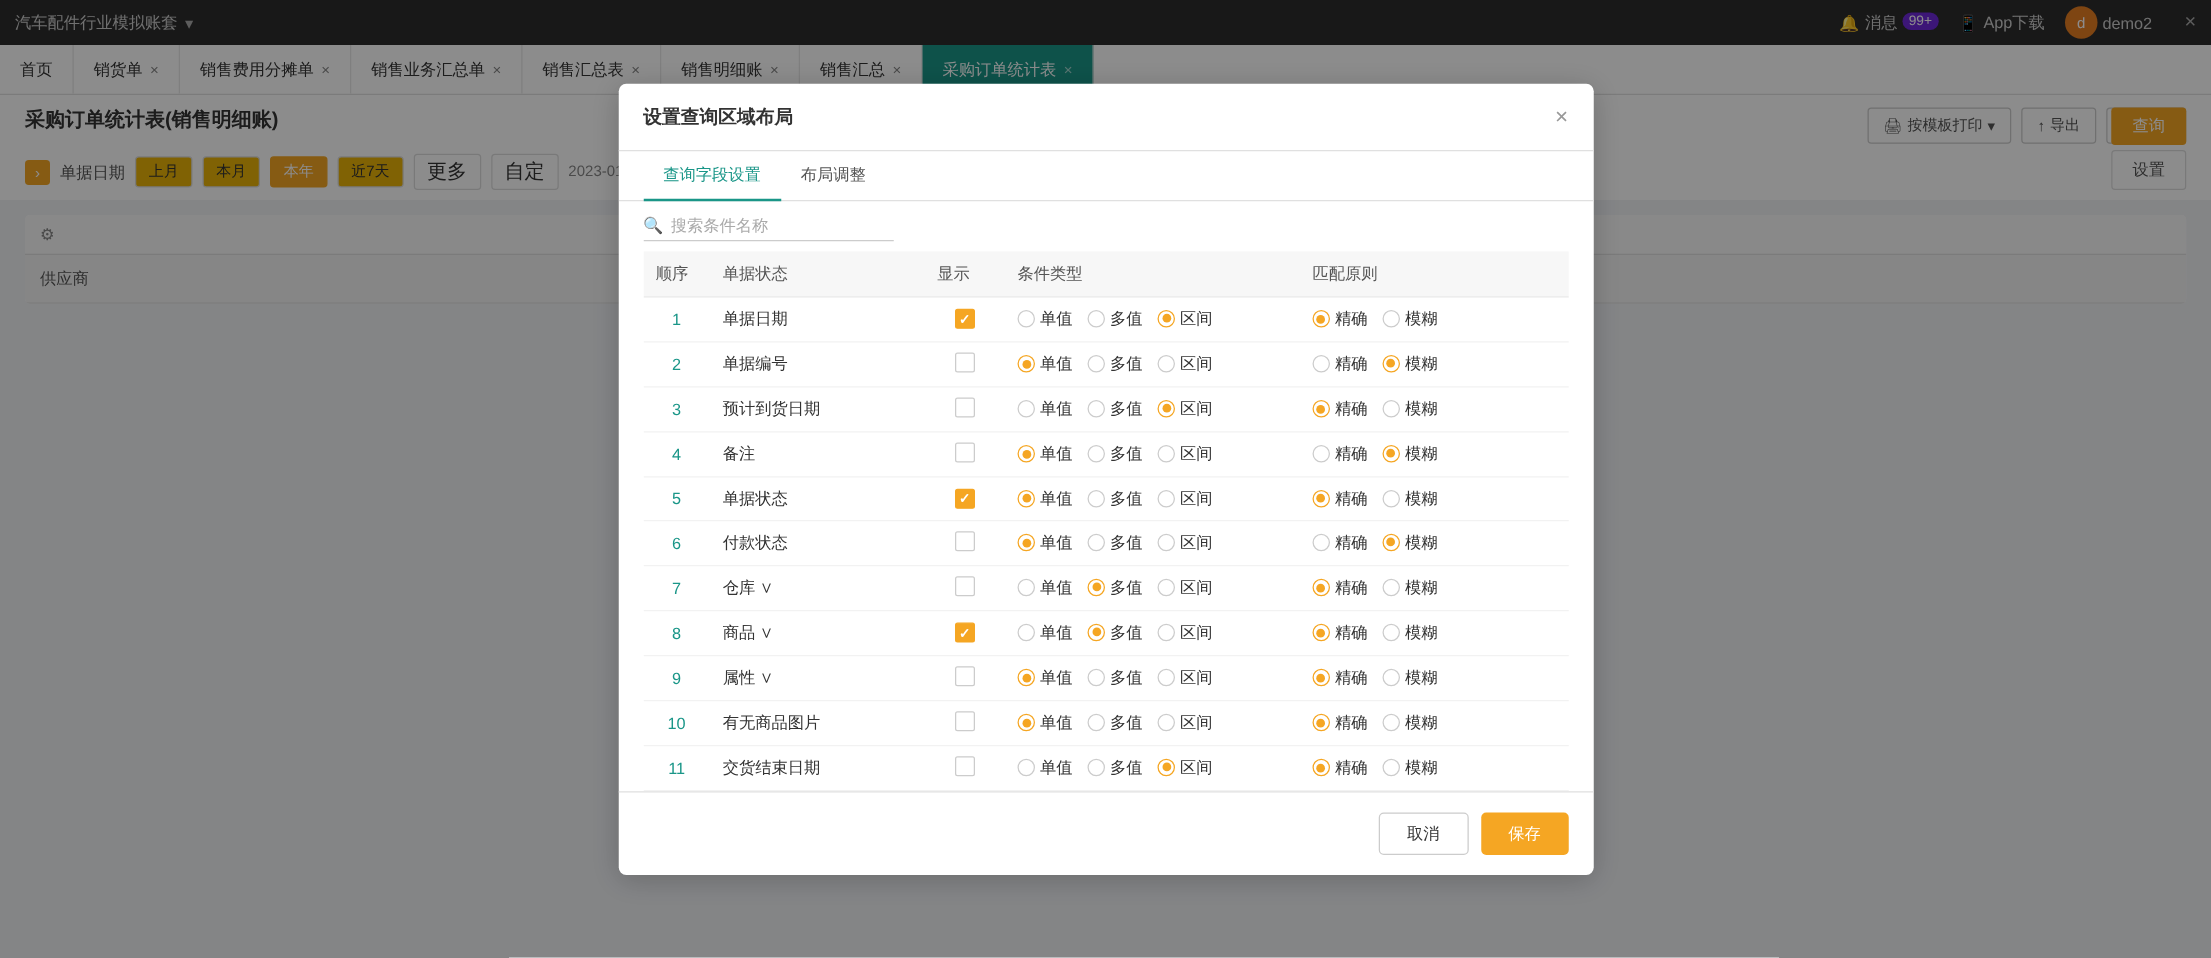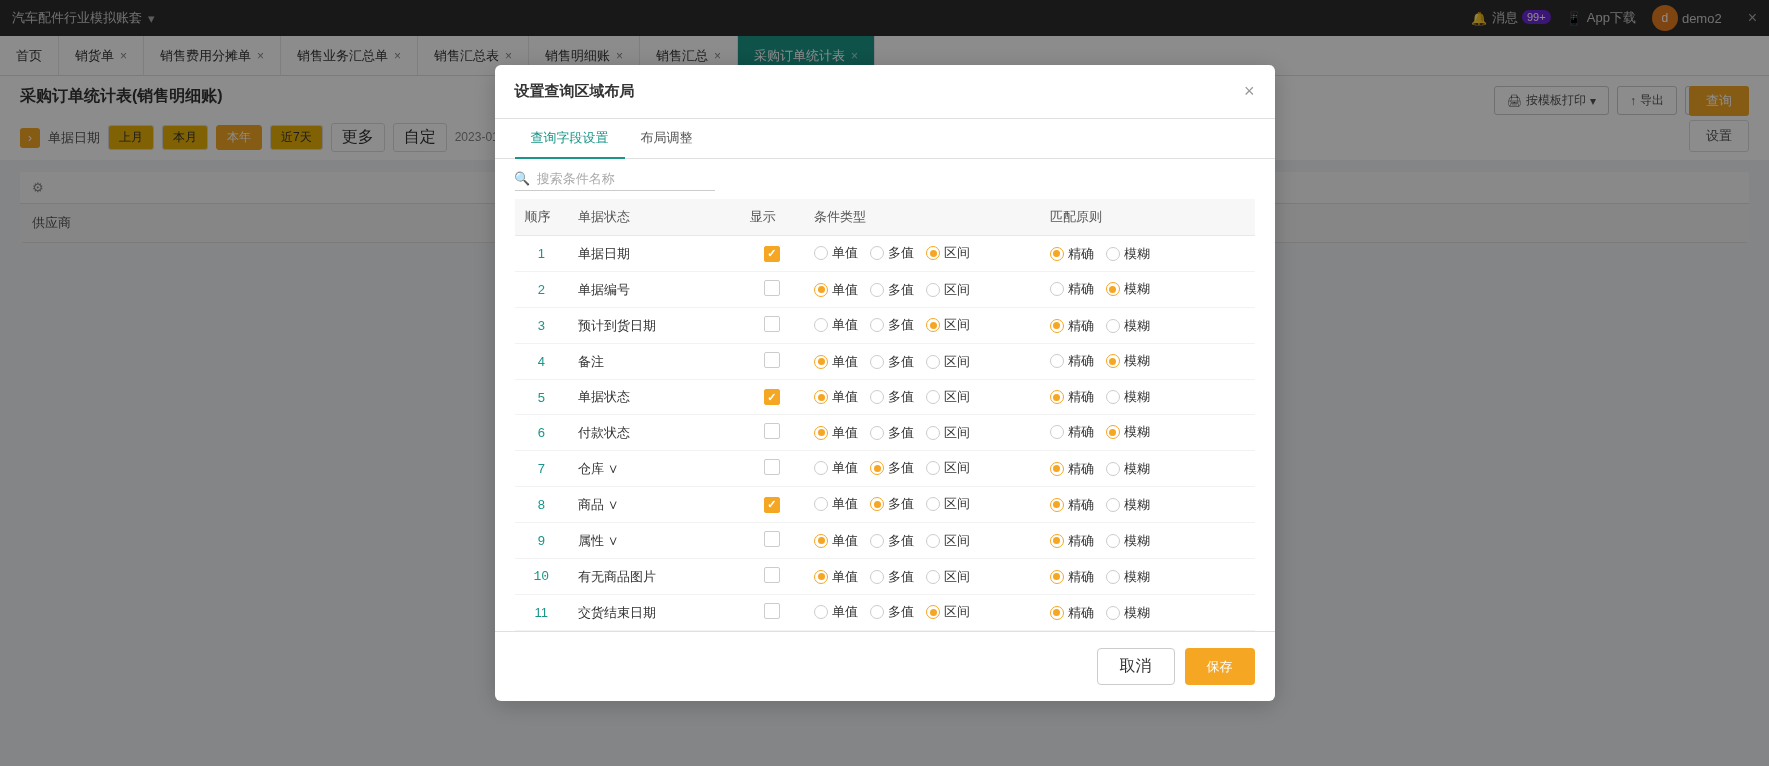--- a/index.html
+++ b/index.html
@@ -138,21 +138,21 @@
     .modal-title { font-size: 15px; font-weight: bold; color: #333; }
     .modal-close { cursor: pointer; color: #999; font-size: 18px; }
     .modal-body { flex: 1; overflow: hidden; display: flex; flex-direction: column; padding: 0; }
     .modal-footer {
       padding: 16px 20px;
       border-top: 1px solid #e0e0e0;
       display: flex;
       justify-content: flex-end;
       gap: 10px;
     }
-    .btn-cancel { padding: 7px 22px; border: 1px solid #ccc; background: white; border-radius: 4px; cursor: pointer; font-size: 16px; color: #333; }
+    .btn-cancel { padding: 7px 22px; border: 1px solid #ccc; background: white; border-radius: 4px; cursor: pointer; font-size: 13px; color: #333; }
     .btn-save { padding: 7px 22px; border: none; background: #f5a623; color: white; border-radius: 4px; cursor: pointer; font-size: 13px; }
 
     
     .modal-tabs {
       display: flex;
       padding: 0 20px;
       border-bottom: 1px solid #e0e0e0;
       gap: 0;
     }
     .modal-tab {
@@ -664,21 +664,21 @@
                       <span class="radio-circle selected"></span>
                       <span>精确</span>
                     </label>
                     <label class="radio-item">
                       <span class="radio-circle"></span>
                       <span>模糊</span>
                     </label>
                   </div></td>
               </tr>
               <tr>
-                <td class="col-order" style="color: rgb(26, 150, 136); font-weight: 500; text-align: center; font-family: Liberation Mono, monospace;">10</td>
+                <td class="col-order" style="color: rgb(26, 150, 136); font-weight: 500; text-align: center;">10</td>
                 <td class="col-name">有无商品图片</td>
                 <td class="col-show" style="text-align: center;"><div class="checkbox-custom"></div></td>
                 <td class="col-type"><div class="radio-group">
                     <label class="radio-item">
                       <span class="radio-circle selected"></span>
                       <span>单值</span>
                     </label>
                     <label class="radio-item">
                       <span class="radio-circle"></span>
                       <span>多值</span>

